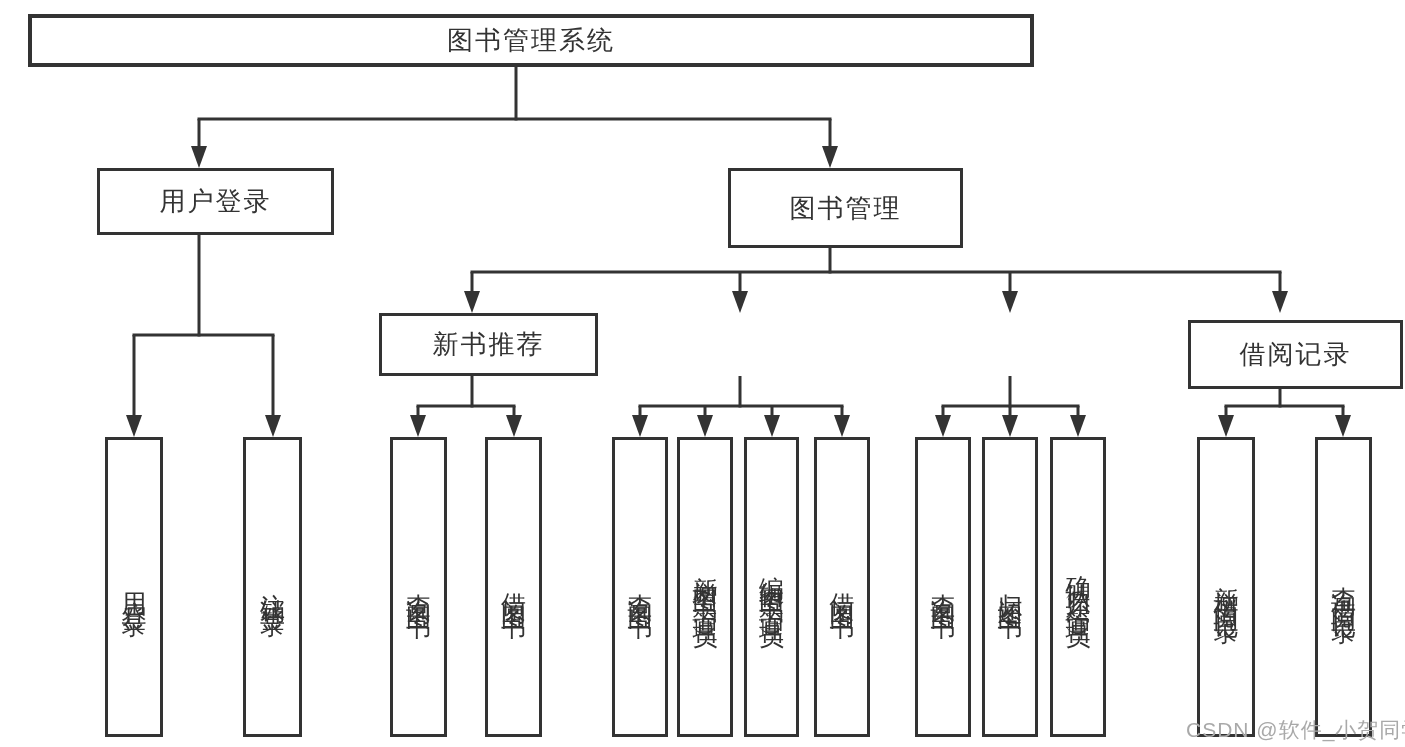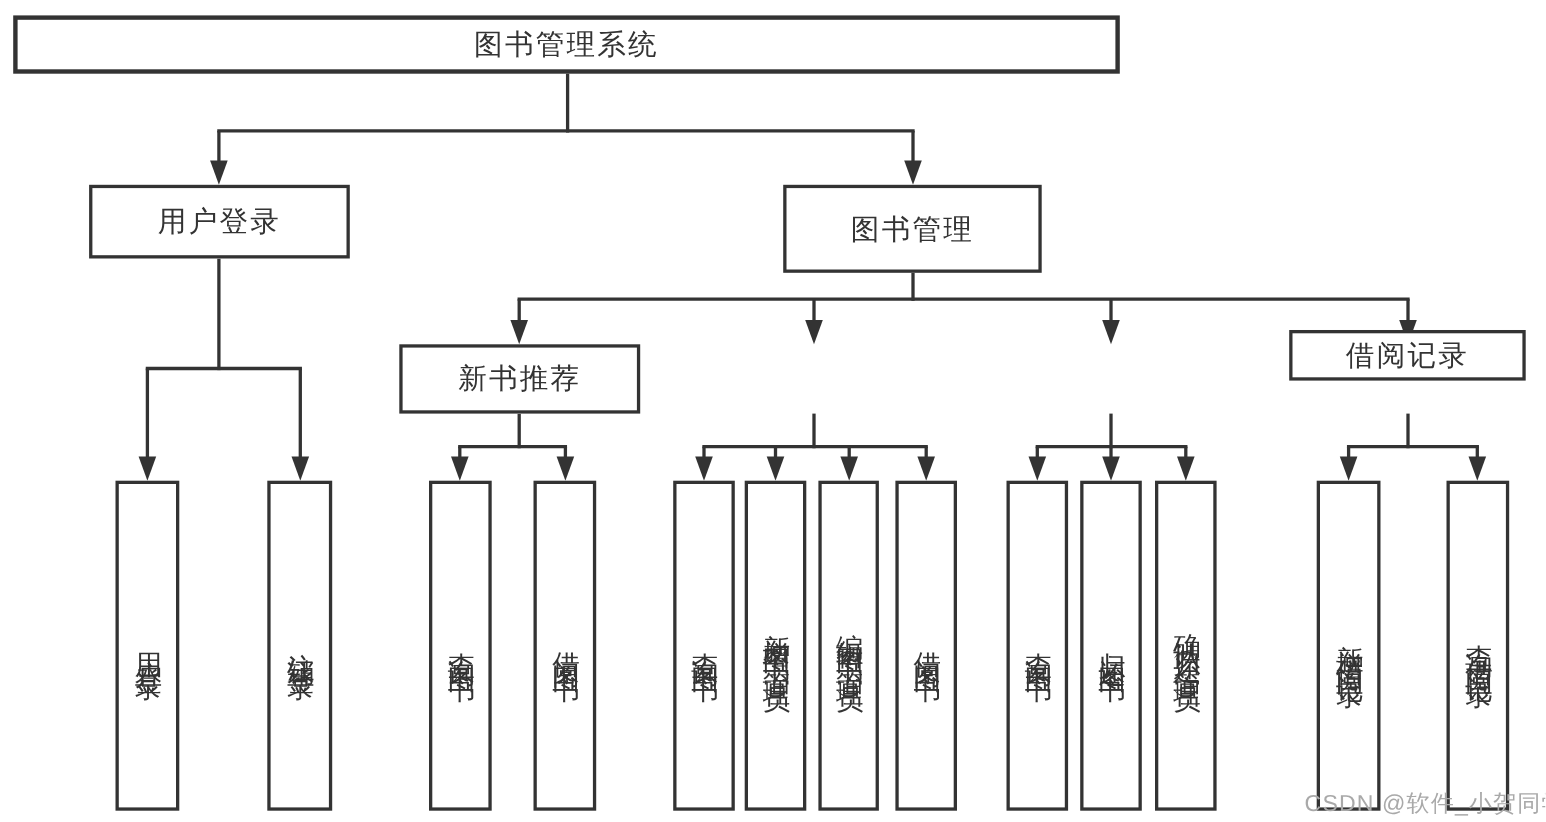--- a/index.html
+++ b/index.html
@@ -12,20 +12,21 @@
   }
   #wires { position:absolute; left:0; top:0; width:1405px; height:747px; }
   #wires line { stroke:#333333; stroke-width:3; }
   #wires polygon { fill:#333333; }
   .hnode {
     position:absolute; box-sizing:border-box;
     border:3px solid #333333; background:#ffffff;
     display:flex; align-items:center; justify-content:center;
     font-size:26px; color:#333333; letter-spacing:2px;
     white-space:nowrap;
+    margin-left:16px;
   }
   .vnode {
     position:absolute; box-sizing:border-box;
     border:3px solid #333333; background:#ffffff;
     display:flex; align-items:center; justify-content:center;
     color:#333333;
   }
   .vnode span {
     writing-mode:vertical-rl; text-orientation:mixed;
     font-size:25px; letter-spacing:7px; line-height:1;
@@ -103,21 +104,21 @@
     <line x1="1343" y1="406" x2="1343" y2="420"></line>
     <polygon points="1335,415 1351,415 1343,437"></polygon>
   </svg>
 
   <div class="hnode" style="left:12px; top:14px; width:1006px; height:53px; border-width:4px;">图书管理系统</div>
 
   <div class="hnode" style="left:81px; top:168px; width:237px; height:67px;">用户登录</div>
   <div class="hnode" style="left:712px; top:168px; width:235px; height:80px;">图书管理</div>
 
   <div class="hnode" style="left:363px; top:313px; width:219px; height:63px;text-align:right;">新书推荐</div>
-  <div class="hnode" style="left:1172px; top:300px; width:215px; height:46px;font-family:Liberation Serif, serif;">借阅记录</div>
+  <div class="hnode" style="left:1172px; top:320px; width:215px; height:69px;font-family:Liberation Serif, serif;">借阅记录</div>
 
   <div class="vnode" style="left:105px; top:437px; width:58px; height:300px;">
     <span>用户登录</span>
   </div>
   <div class="vnode" style="left:243px; top:437px; width:59px; height:300px;">
     <span>注销登录</span>
   </div>
 
   <div class="vnode" style="left:390px; top:437px; width:57px; height:300px;">
     <span>查询图书</span>

